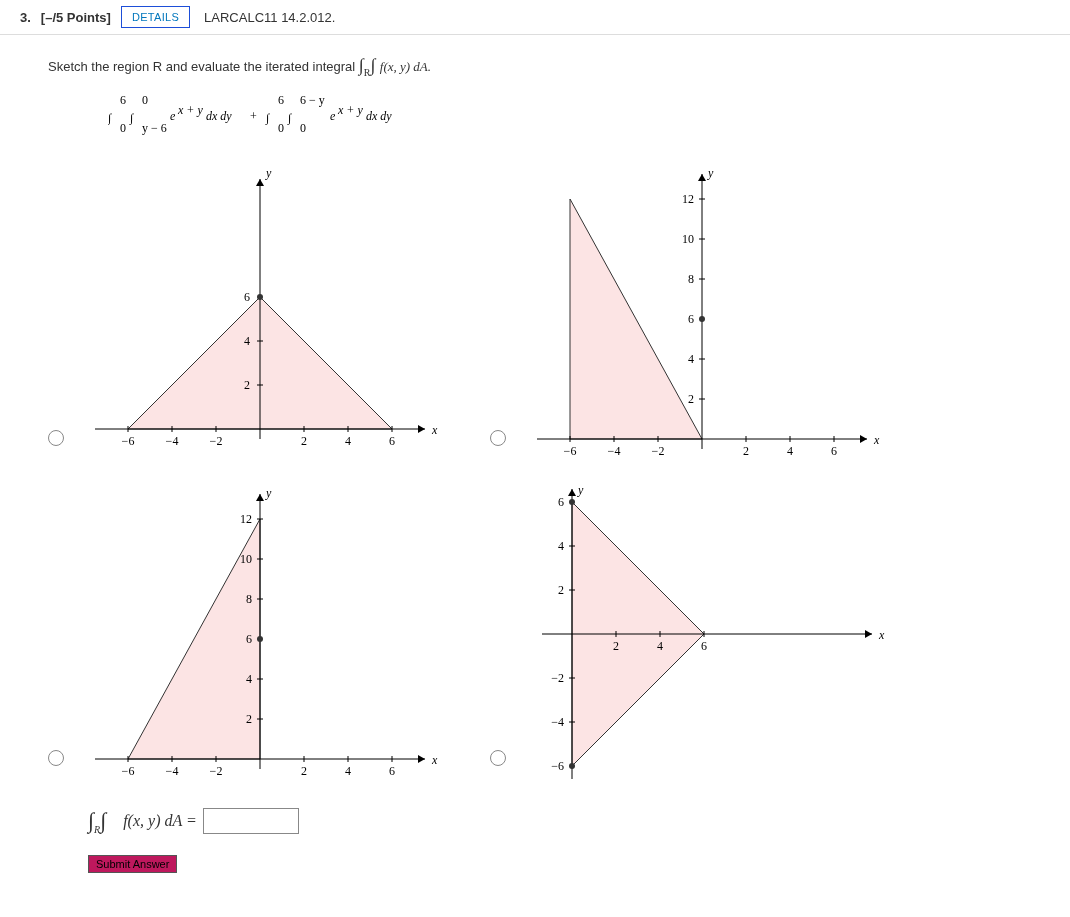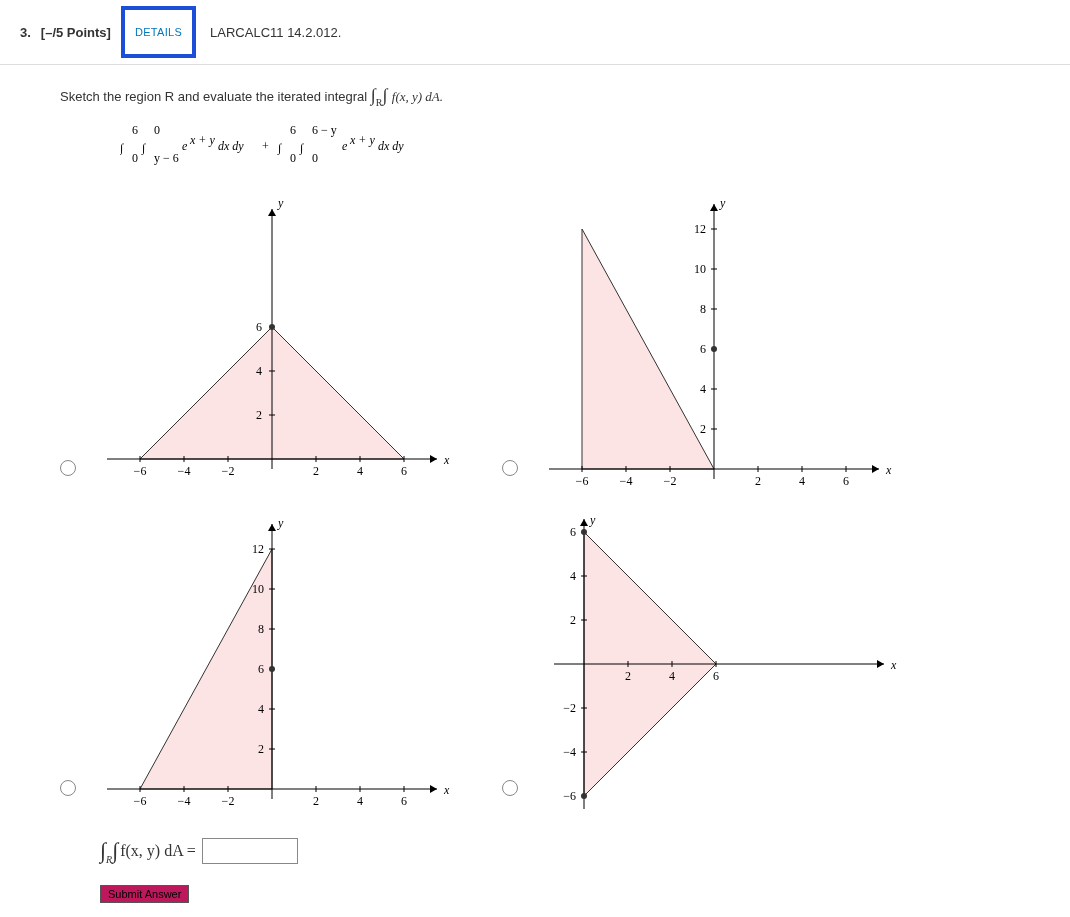--- a/index.html
+++ b/index.html
@@ -18,35 +18,35 @@
     display: flex;
     align-items: center;
     padding: 6px 20px;
     border-bottom: 1px solid #ddd;
   }
   .qnum {
     font-weight: bold;
     margin-right: 10px;
   }
   .details-btn {
-    border: 4px solid #1d4ed8;
-    padding: 16px 10px;
+    border: 1px solid #1d4ed8;
+    padding: 4px 10px;
     font-size: 11px;
     color: #0277bd;
     background: #fff;
     cursor: pointer;
     margin-right: 14px;
     letter-spacing: 0.3px;
   }
   .assignment-ref {
     font-weight: normal;
     font-size: 13px;
   }
   .content {
-    padding: 20px 60px;
+    padding: 20px 48px;
   }
   .prompt {
     margin-bottom: 14px;
   }
   .integral-line {
     margin: 10px 0 18px 60px;
     font-family: 'Times New Roman', serif;
   }
   .choices {
     display: flex;
@@ -322,20 +322,20 @@
           <text x="307" y="5" font-style="italic">x</text>
           <text x="6" y="-140" font-style="italic">y</text>
         </g>
       </svg>
     </div>
   </div>
 
   
   <div class="answer-row">
     <span style="font-size:22px">∫<sub style="font-size:10px;font-style:italic">R</sub>∫</span>
-    <span style="margin-left:2px"> f(x, y) dA =</span>
+    <span style="font-style:italic;margin-left:17px"> f(x, y) dA =</span>
     <input class="answer-input" type="text" value="" style="">
   </div>
 
   
   <button class="submit-btn">Submit Answer</button>
 </div>
 </div>
 
 </body></html>

